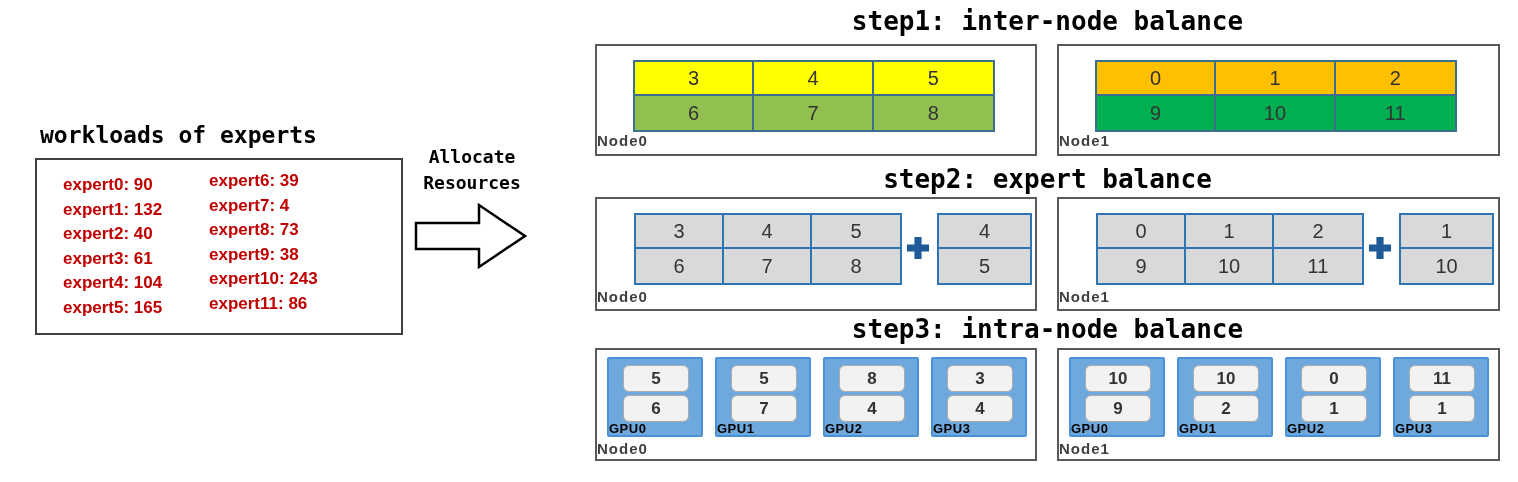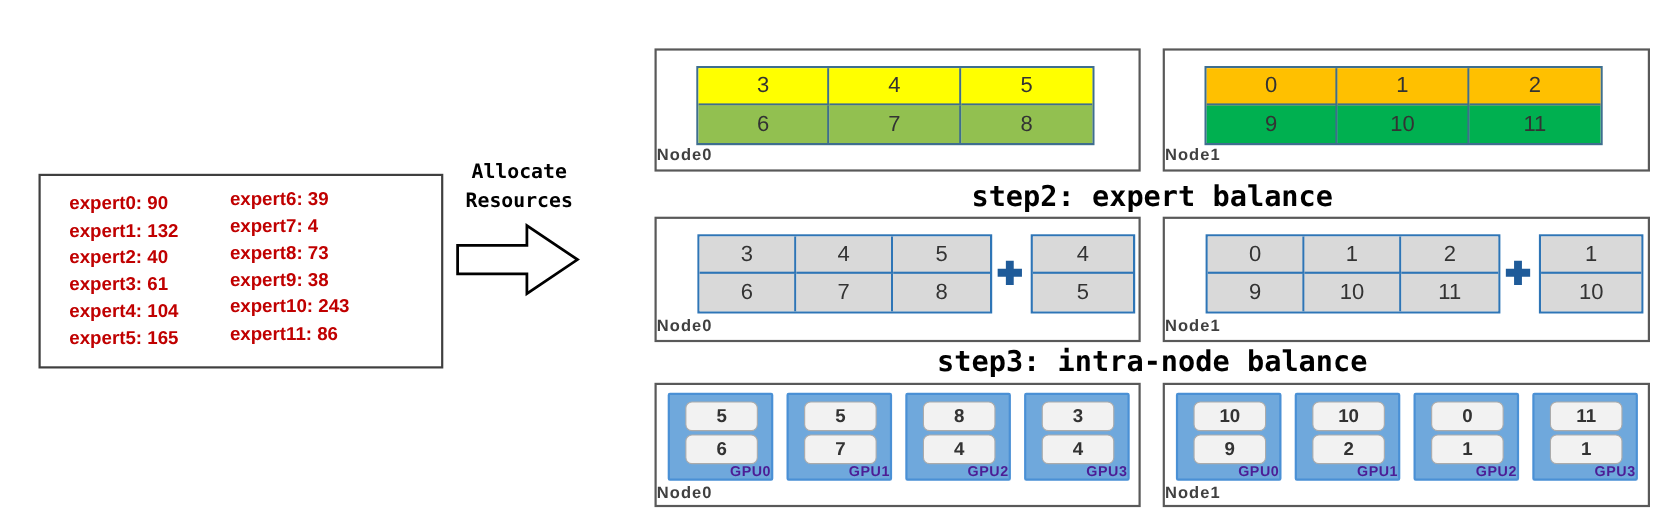--- a/index.html
+++ b/index.html
@@ -67,28 +67,29 @@
 
   
   .gpubox { position: absolute; top: 7px; width: 96px; height: 80px;
     background: #6FA8DC; border: 2px solid #4A90D5; border-radius: 2px; }
   .g0 { left: 10px; } .g1 { left: 118px; } .g2 { left: 226px; } .g3 { left: 334px; }
   .gpucell { position: absolute; left: 14px; width: 66px; height: 27px;
     background: #F2F2F2; border: 1px solid #ABABAB; border-radius: 6px;
     display: flex; align-items: center; justify-content: center;
     font-size: 17px; font-weight: 700; color: #333; }
   .gc0 { top: 6px; } .gc1 { top: 36px; }
-  .gpulabel { position: absolute; left: 0; right: 0; top: 62px; text-align: right;
-    font-size: 13px; font-weight: bold; color: #4c1d95; letter-spacing: 0.5px; }
+  .gpulabel { position: absolute; left: 0; right: 0; top: 62px; text-align: left;
+    font-size: 13px; font-weight: bold; color: #000000; letter-spacing: 0.5px; }
 </style>
 </head>
 <body>
 
 <div class="canvas">
 
+  <div class="workloads-title mono">workloads of experts</div>
   <div class="workloads-box">
     <div class="wcol wcol1">
       <div class="wline">expert0: 90</div>
       <div class="wline">expert1: 132</div>
       <div class="wline">expert2: 40</div>
       <div class="wline">expert3: 61</div>
       <div class="wline">expert4: 104</div>
       <div class="wline">expert5: 165</div>
     </div>
     <div class="wcol wcol2">
@@ -100,20 +101,21 @@
       <div class="wline">expert11: 86</div>
     </div>
   </div>
 
   <div class="alloc-line alloc2 mono">Resources</div>
   <div class="alloc-line alloc1 mono">Allocate</div>
   <svg class="arrow-svg" width="116" height="70" viewBox="0 0 116 70">
     <polygon points="3,22 66,22 66,4 112,35 66,66 66,48 3,48" fill="#ffffff" stroke="#000000" stroke-width="2.5" stroke-linejoin="miter"></polygon>
   </svg>
 
+  <div class="step-title t1 mono">step1: inter-node balance</div>
 
   <div class="nodebox s1 n0">
     <div class="s1grid">
       <div class="s1cell br bb" style="background: rgb(255, 255, 0);">3</div>
       <div class="s1cell br bb" style="background: rgb(255, 255, 0);">4</div>
       <div class="s1cell bb" style="background: rgb(255, 255, 0);">5</div>
       <div class="s1cell br" style="background: rgb(146, 192, 80);">6</div>
       <div class="s1cell br" style="background: rgb(146, 192, 80);">7</div>
       <div class="s1cell" style="background: rgb(146, 192, 80);">8</div>
     </div>

